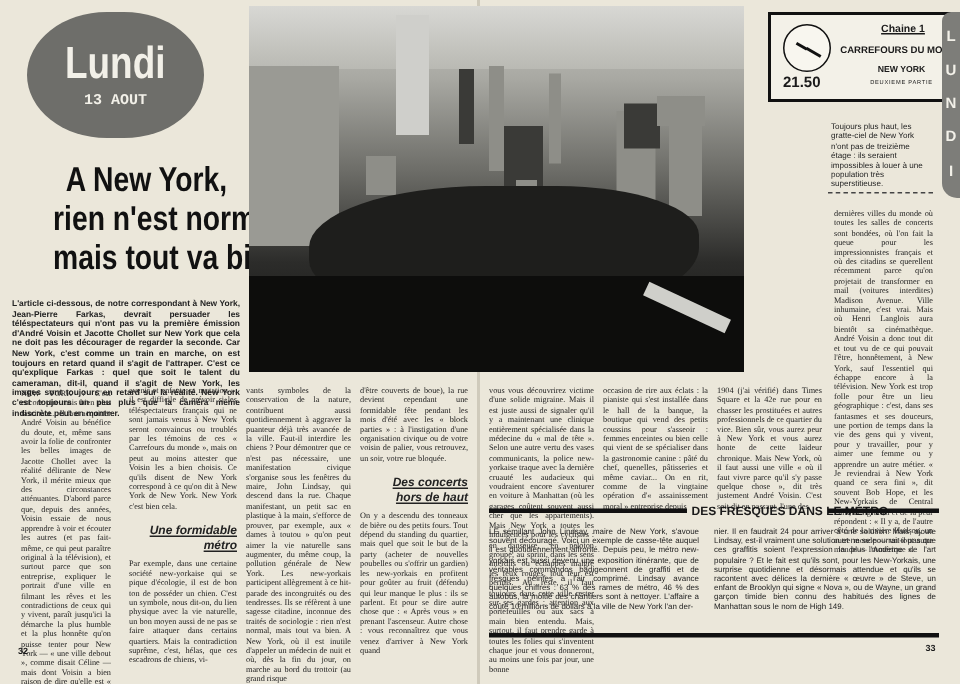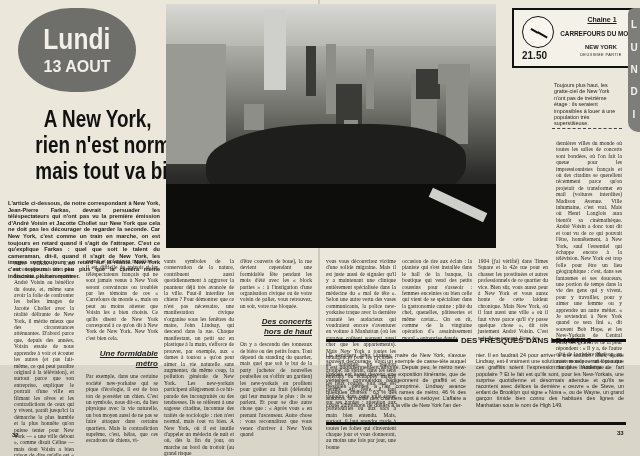--- a/index.html
+++ b/index.html
@@ -1,22 +1,22 @@
 <!DOCTYPE html>
 <html><head>
 <meta charset="utf-8">
 <style>
   html,body{margin:0;padding:0;}
   body{width:640px;height:456px;overflow:hidden;background:#d9d5c8;font-family:"Liberation Serif",serif;color:#1a1a1a;}
-  .spread{position:relative;width:640px;height:365px;background:#ebe7da;}
+  .spread{position:relative;width:640px;height:456px;background:#ebe7da;}
   .gutter{position:absolute;left:318px;top:0;width:2px;height:456px;background:#cfcabb;}
   
   .tv-oval{position:absolute;left:18px;top:8px;width:118px;height:84px;background:#6e6e6a;border-radius:45%/50%;display:flex;flex-direction:column;align-items:center;justify-content:center;}
   .tv-oval .day{font-family:"Liberation Sans",sans-serif;font-weight:bold;color:#f2f0e8;font-size:30px;line-height:30px;transform:scaleX(0.82);}
-  .tv-oval .date{font-family:Liberation Sans, sans-serif;font-weight:bold;color:#f2f0e8;font-size:16px;margin-top:4px;}
+  .tv-oval .date{font-family:Liberation Mono, monospace;font-weight:bold;color:#f2f0e8;font-size:10px;margin-top:4px;}
   .headline{position:absolute;left:8px;top:106px;width:152px;text-align:center;font-family:"Liberation Sans",sans-serif;font-weight:bold;font-size:23px;line-height:26px;color:#111;}
   .headline div{transform-origin:right;transform:scaleX(0.82);white-space:nowrap;}
   .lede{position:absolute;left:8px;top:200px;width:152px;font-family:"Liberation Sans",sans-serif;font-size:5.6px;line-height:6.6px;font-weight:bold;text-align:justify;color:#222;}
   
   .photo{position:absolute;left:166px;top:4px;width:330px;height:244px;background:linear-gradient(180deg,#c9c9c4 0%,#a8a8a2 20%,#6d6d68 45%,#2c2c2a 70%,#111 100%);overflow:hidden;}
   .photo .sky{position:absolute;left:0;top:0;width:100%;height:42px;background:linear-gradient(180deg,#d8d8d4,#b9b9b3);}
   .photo .river{position:absolute;left:0;top:40px;width:60px;height:120px;background:#9a9a94;}
   .photo .tower1{position:absolute;left:98px;top:6px;width:22px;height:80px;background:#cfcfcb;}
   .photo .bldg{position:absolute;background:#3a3a37;}
   .photo .bldg.l{background:#8e8e88;}

